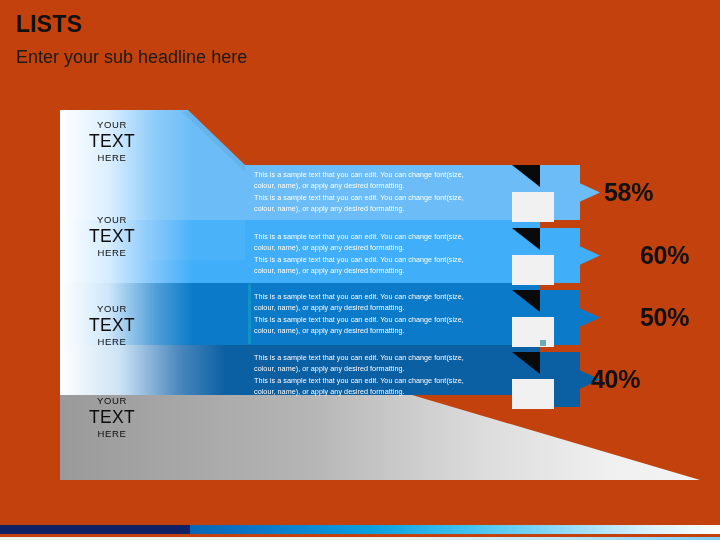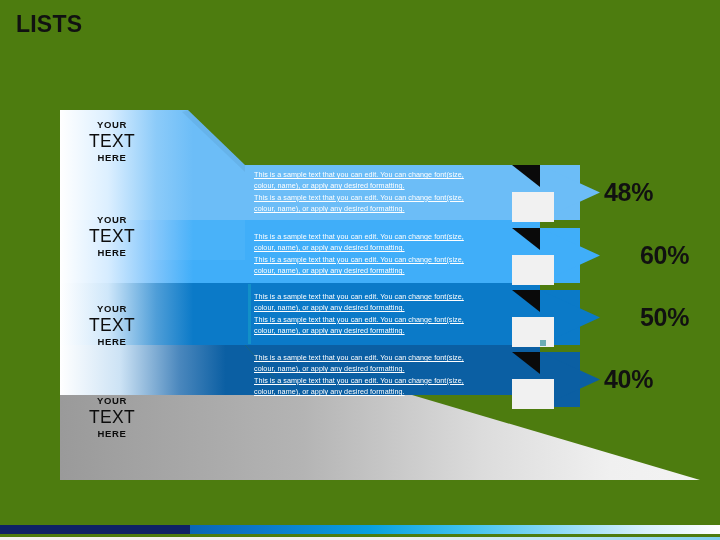--- a/index.html
+++ b/index.html
@@ -7,21 +7,21 @@
     padding: 0;
     background: #ffffff;
   }
   body {
     font-family: "Liberation Sans", sans-serif;
   }
   #slide {
     position: relative;
     width: 720px;
     height: 540px;
-    background: #4d7c0f;
+    background: #c2410c;
     overflow: hidden;
   }
 
   
   #title {
     position: absolute;
     left: 16px;
     top: 13px;
     font-size: 23px;
     font-weight: bold;
@@ -60,21 +60,21 @@
     position: absolute;
     width: 120px;
     text-align: center;
     color: #0d0d0d;
     line-height: 1;
     pointer-events: none;
   }
   .caption .small {
     display: block;
     font-size: 9.5px;
-    font-weight: bold;
+    font-weight: normal;
     letter-spacing: 0.7px;
     text-align: center;
   }
   .caption .big {
     display: block;
     font-size: 17.5px;
     font-weight: normal;
     letter-spacing: 0.3px;
     margin: 3px 0 3px 0;
   }
@@ -82,21 +82,21 @@
   
   .bodycopy {
     position: absolute;
     width: 245px;
     color: #ffffff;
     font-size: 7.2px;
     line-height: 1.58;
     letter-spacing: 0.05px;
     pointer-events: none;
   }
-  .bodycopy p { margin: 0; text-decoration: underline; }
+  .bodycopy p { margin: 0; }
 
   
   .pct {
     position: absolute;
     font-size: 25px;
     font-weight: bold;
     color: #111111;
     line-height: 1;
     letter-spacing: -0.3px;
   }
@@ -129,20 +129,21 @@
     width: 720px; height: 3px;
     background: linear-gradient(to right, #f1f1f1 0%, #f1f1f1 55%, #bfe6f7 78%, #7ccdee 100%);
   }
 </style>
 </head>
 <body>
 
 <div id="slide">
 
   <div id="title">LISTS</div>
+  <div id="subtitle">Enter your sub headline here</div>
 
   <div id="stage">
 
     <svg class="layer" viewBox="0 0 720 540" width="720" height="540">
       <defs>
 
         <linearGradient id="g1" x1="0" y1="0" x2="1" y2="0">
           <stop offset="0%" stop-color="#ffffff"></stop>
           <stop offset="26%" stop-color="#dcefff"></stop>
           <stop offset="52%" stop-color="#8ccbf9"></stop>
@@ -279,24 +280,24 @@
       <p>colour, name), or apply any desired formatting.</p>
     </div>
 
     <div class="bodycopy" style="left:254px; top:352px;">
       <p>This is a sample text that you can edit. You can change font(size,</p>
       <p>colour, name), or apply any desired formatting.</p>
       <p>This is a sample text that you can edit. You can change font(size,</p>
       <p>colour, name), or apply any desired formatting.</p>
     </div>
 
-    <div class="pct" style="left:604px; top:180px;">48%</div>
+    <div class="pct" style="left:604px; top:180px;">58%</div>
     <div class="pct" style="left:640px; top:243px;">60%</div>
     <div class="pct" style="left:640px; top:305px;">50%</div>
-    <div class="pct" style="left:604px; top:367px;">40%</div>
+    <div class="pct" style="left:591px; top:367px;">40%</div>
 
   </div>
 
   <div id="footer">
     <div class="navy"></div>
     <div class="grad"></div>
     <div class="hairline"></div>
   </div>
 
 </div>

